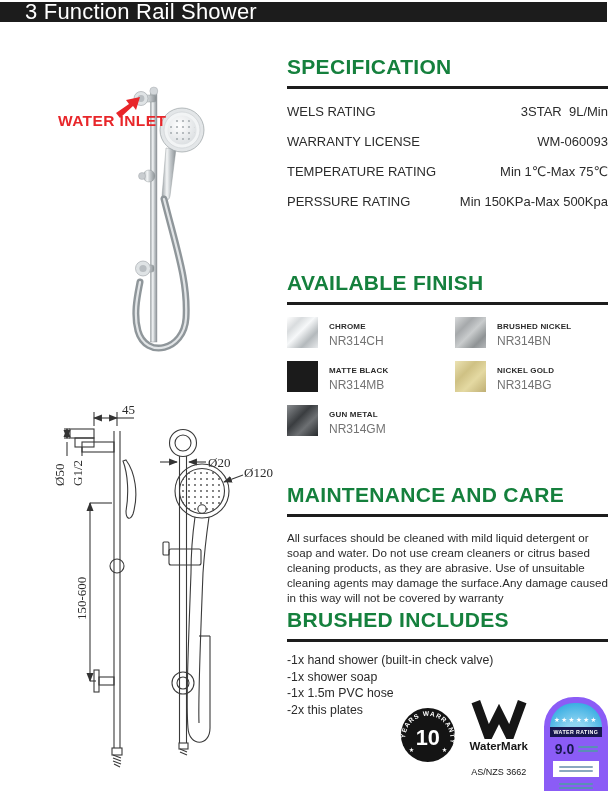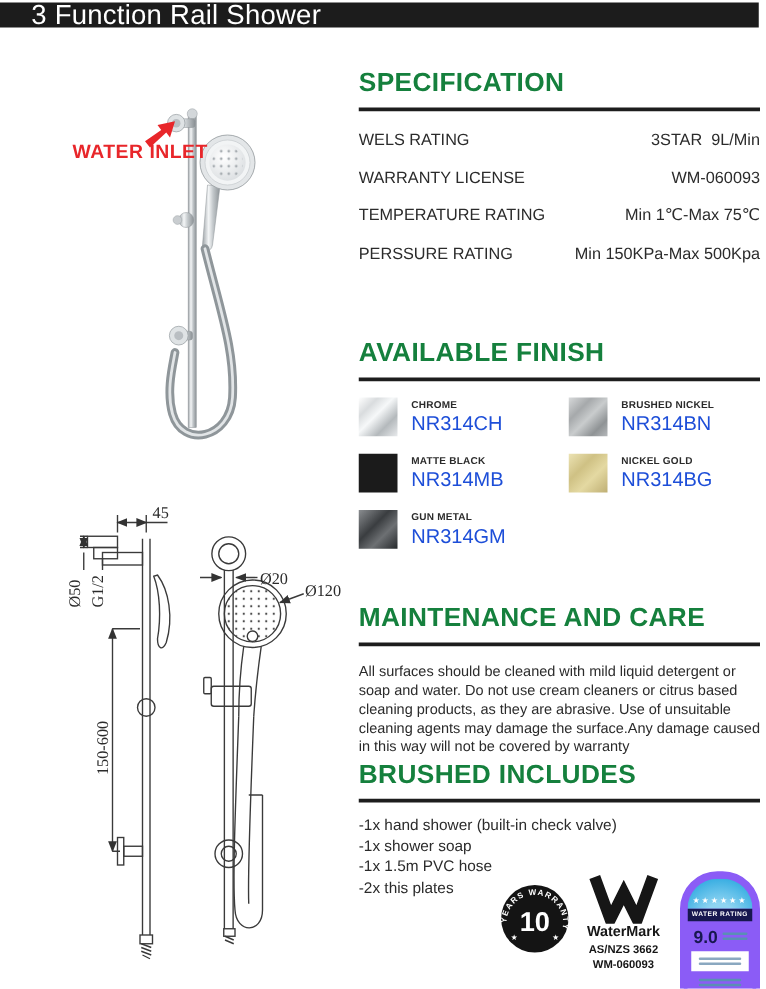--- a/index.html
+++ b/index.html
@@ -34,32 +34,32 @@
 
   .finish-grid{margin-top:12px;display:grid;grid-template-columns:168px 1fr;row-gap:13px;}
   .finish-item{display:flex;align-items:flex-end;}
   .swatch{width:31px;height:31px;flex:0 0 31px;margin-right:11px;}
   .sw-chrome{background:linear-gradient(135deg,#ffffff 0%,#d9dcde 25%,#f6f8f9 45%,#b4b9bc 72%,#e8eaec 100%);}
   .sw-nickel{background:linear-gradient(135deg,#d8dadb 0%,#a6a9ab 30%,#c9cccd 52%,#8f9395 78%,#b5b8ba 100%);}
   .sw-black{background:#1b1b1b;}
   .sw-gold{background:linear-gradient(135deg,#ece3b4 0%,#cfc184 35%,#e4d9a2 62%,#bfaf74 100%);}
   .sw-gunmetal{background:linear-gradient(135deg,#8a8d90 0%,#3a3d40 40%,#6d7073 65%,#26292c 100%);}
   .fi-name{display:block;font-size:8px;font-weight:bold;color:#2b2b2b;letter-spacing:.2px;margin-top:2px;}
-  .fi-code{display:block;font-size:16px;color:#1d4ed8;margin-top:3px;}
+  .fi-code{display:block;font-size:12px;color:#737373;margin-top:3px;}
 
   .maint-body{margin-top:13px;font-size:11.6px;line-height:15px;color:#2b2b2b;white-space:pre-line;}
 
   .pack-list{margin-top:10px;font-size:12.3px;line-height:16.5px;color:#2b2b2b;}
 
   
   .badge-warranty{width:64px;height:64px;margin-left:113px;margin-top:6px;}
   .badge-watermark{width:76px;margin-left:10px;text-align:center;}
   .wm-logo{width:58px;height:40px;display:block;margin:2px auto 0;}
   .wm-name{font-size:11.5px;font-weight:bold;color:#161616;margin-top:1px;}
-  .wm-std,.wm-lic{font-size:9px;font-weight:bold;color:#161616;margin-top:2px;}
+  .wm-std,.wm-lic{font-size:9px;font-weight:normal;color:#161616;margin-top:15px;}
 
   .wr-badge{width:60px;margin-left:12px;border:6px solid #8b5cf6;border-radius:30px 30px 3px 3px;
             overflow:hidden;background:#8b5cf6;}
   .wr-arch{height:24px;background:radial-gradient(circle at 50% 135%,#8fd4f2 30%,#2ea9e0 85%);
            display:flex;align-items:flex-end;justify-content:center;}
   .wr-stars{color:#ffffff;font-size:6.5px;letter-spacing:1.5px;padding-bottom:3px;}
   .wr-head{background:#17174f;color:#ffffff;font-size:5.3px;font-weight:bold;text-align:center;
            letter-spacing:.4px;padding:2px 0;}
   .wr-body{display:flex;align-items:center;padding:4px 5px 3px;}
   .wr-value{font-size:14px;font-weight:bold;color:#17174f;}

